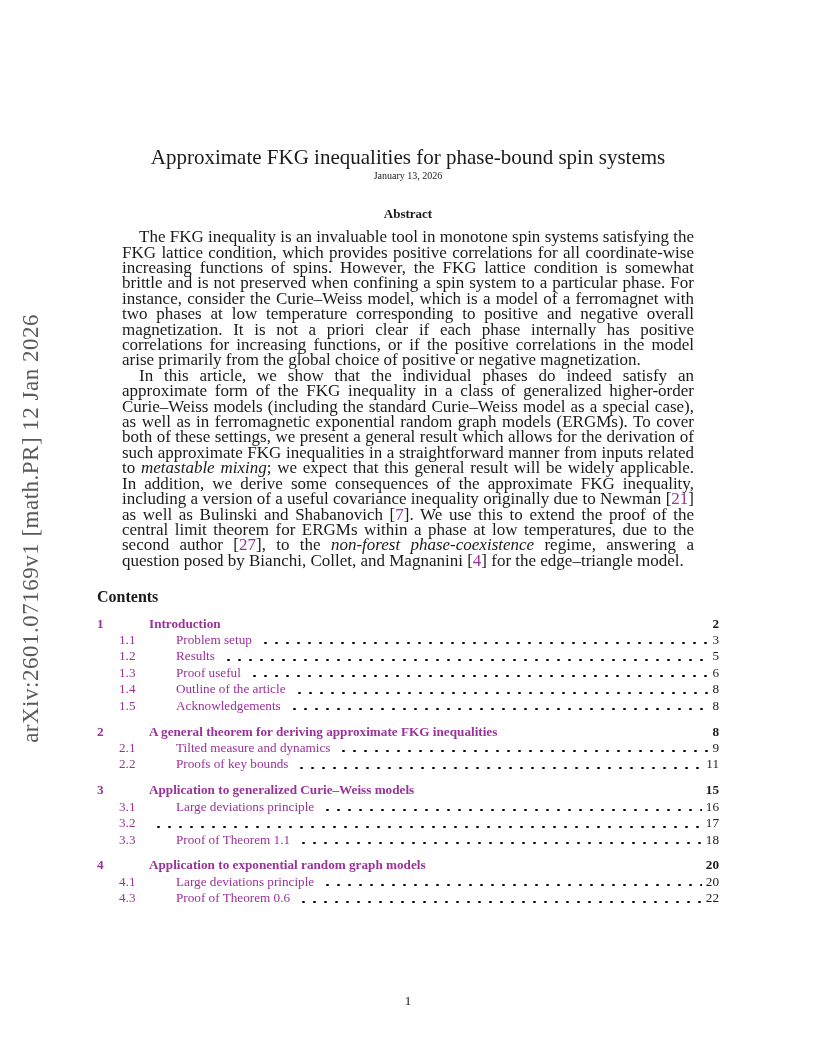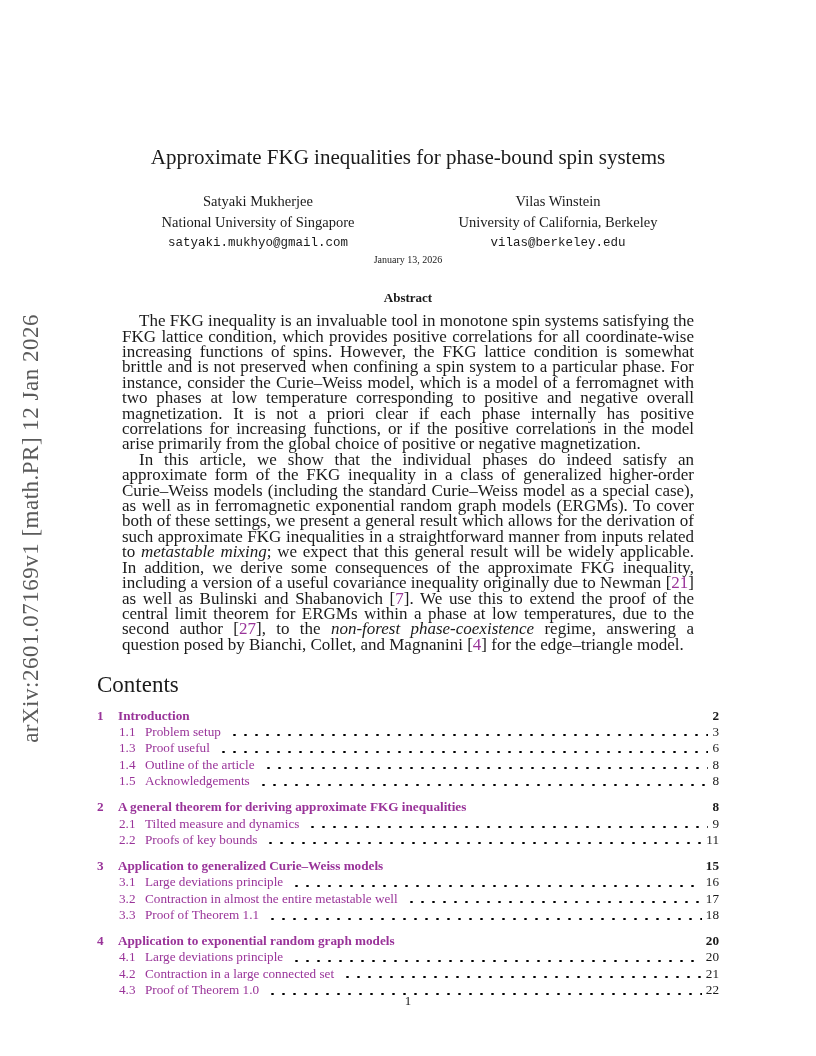--- a/index.html
+++ b/index.html
@@ -78,22 +78,22 @@
     text-align:justify;
   }
   .abstract p{
     margin:0;
     text-indent:17px;
   }
   .it{font-style:italic;}
   .cite{color:var(--link);cursor:pointer;}
   .contents-heading{
     margin:20px 0 2px 0;
-    font-size:23px;
-    font-weight:normal;
+    font-size:16px;
+    font-weight:bold;
   }
   .toc{
     margin-top:6px;
     font-size:13.2px;
     line-height:16.4px;
   }
   .toc-row{
     display:flex;
     align-items:baseline;
   }
@@ -101,21 +101,21 @@
     font-weight:bold;
     margin-top:9.5px;
   }
   .toc-row.lvl1 .toc-num{flex:0 0 21px;color:var(--link);}
   .toc-row.lvl1 .toc-title{color:var(--link);}
   .toc-row.lvl1 .toc-page{color:var(--text);}
   .toc-row.lvl2{padding-left:22px;}
   .toc-row.lvl2 .toc-num{flex:0 0 26px;color:var(--link);}
   .toc-row.lvl2 .toc-title{color:var(--link);}
   .toc-row.lvl2 .toc-page{color:var(--text);}
-  .toc-title{white-space:nowrap;}
+  .toc-title{white-space:nowrap;margin-left:31px;}
   .leader{
     flex:1 1 auto;
     align-self:flex-end;
     height:4px;
     margin:0 4px 3px 8px;
     min-width:12px;
   }
   .leader.dots{
     background-image:radial-gradient(circle, #000 1px, transparent 1.4px);
     background-size:11px 4px;
@@ -139,33 +139,20 @@
 <div class="page">
 
   <div class="watermark-rail">
     <div class="watermark">arXiv:2601.07169v1  [math.PR]  12 Jan 2026</div>
   </div>
 
   <div class="content">
 
     <h1 class="title">Approximate FKG inequalities for phase-bound spin systems</h1>
 
-    <div class="authors">
-  <div class="author-col">
-    <div>Satyaki Mukherjee</div>
-    <div>National University of Singapore</div>
-    <div class="author-email">satyaki.mukhyo@gmail.com</div>
-  </div>
-
-  <div class="author-col">
-    <div>Vilas Winstein</div>
-    <div>University of California, Berkeley</div>
-    <div class="author-email">vilas@berkeley.edu</div>
-  </div>
-</div>
 
     <div class="date">January 13, 2026</div>
 
     <div class="abstract-heading">Abstract</div>
 
     <div class="abstract">
         <p><span>The FKG inequality is an invaluable tool in monotone spin systems satisfying the FKG lattice condition, which provides positive correlations for all coordinate-wise increasing functions of spins. However, the FKG lattice condition is somewhat brittle and is not preserved when confining a spin system to a particular phase. For instance, consider the Curie–Weiss model, which is a model of a ferromagnet with two phases at low temperature corresponding to positive and negative overall magnetization. It is not a priori clear if each phase internally has positive correlations for increasing functions, or if the positive correlations in the model arise primarily from the global choice of positive or negative magnetization.</span></p>
         <p><span>In this article, we show that the individual phases do indeed satisfy an approximate form of the FKG inequality in a class of generalized higher-order Curie–Weiss models (including the standard Curie–Weiss model as a special case), as well as in ferromagnetic exponential random graph models (ERGMs). To cover both of these settings, we present a general result which allows for the derivation of such approximate FKG inequalities in a straightforward manner from inputs related to </span><span class="it">metastable mixing</span><span>; we expect that this general result will be widely applicable. In addition, we derive some consequences of the approximate FKG inequality, including a version of a useful covariance inequality originally due to Newman [</span><span class="cite">21</span><span>] as well as Bulinski and Shabanovich [</span><span class="cite">7</span><span>]. We use this to extend the proof of the central limit theorem for ERGMs within a phase at low temperatures, due to the second author [</span><span class="cite">27</span><span>], to the </span><span class="it">non-forest phase-coexistence</span><span> regime, answering a question posed by Bianchi, Collet, and Magnanini [</span><span class="cite">4</span><span>] for the edge–triangle model.</span></p>
       </div>
 
@@ -179,20 +166,26 @@
     <span class="toc-page">2</span>
   </div>
 
   <div class="toc-row lvl2">
     <span class="toc-num">1.1</span>
     <span class="toc-title">Problem setup</span>
     <span class="leader dots"></span>
     <span class="toc-page">3</span>
   </div>
 
+  <div class="toc-row lvl2">
+    <span class="toc-num">1.2</span>
+    <span class="toc-title">Results</span>
+    <span class="leader dots"></span>
+    <span class="toc-page">5</span>
+  </div>
 
   <div class="toc-row lvl2">
     <span class="toc-num">1.3</span>
     <span class="toc-title">Proof useful</span>
     <span class="leader dots"></span>
     <span class="toc-page">6</span>
   </div>
 
   <div class="toc-row lvl2">
     <span class="toc-num">1.4</span>
@@ -238,21 +231,20 @@
 
   <div class="toc-row lvl2">
     <span class="toc-num">3.1</span>
     <span class="toc-title">Large deviations principle</span>
     <span class="leader dots"></span>
     <span class="toc-page">16</span>
   </div>
 
   <div class="toc-row lvl2">
     <span class="toc-num">3.2</span>
-    <span class="toc-title">Contraction in almost the entire metastable well</span>
     <span class="leader dots"></span>
     <span class="toc-page">17</span>
   </div>
 
   <div class="toc-row lvl2">
     <span class="toc-num">3.3</span>
     <span class="toc-title">Proof of Theorem 1.1</span>
     <span class="leader dots"></span>
     <span class="toc-page">18</span>
   </div>
@@ -264,30 +256,24 @@
     <span class="toc-page">20</span>
   </div>
 
   <div class="toc-row lvl2">
     <span class="toc-num">4.1</span>
     <span class="toc-title">Large deviations principle</span>
     <span class="leader dots"></span>
     <span class="toc-page">20</span>
   </div>
 
-  <div class="toc-row lvl2">
-    <span class="toc-num">4.2</span>
-    <span class="toc-title">Contraction in a large connected set</span>
-    <span class="leader dots"></span>
-    <span class="toc-page">21</span>
-  </div>
 
   <div class="toc-row lvl2">
     <span class="toc-num">4.3</span>
-    <span class="toc-title">Proof of Theorem 1.0</span>
+    <span class="toc-title">Proof of Theorem 0.6</span>
     <span class="leader dots"></span>
     <span class="toc-page">22</span>
   </div>
 </div>
 
   </div>
 
   <div class="page-number">1</div>
 
 </div>

